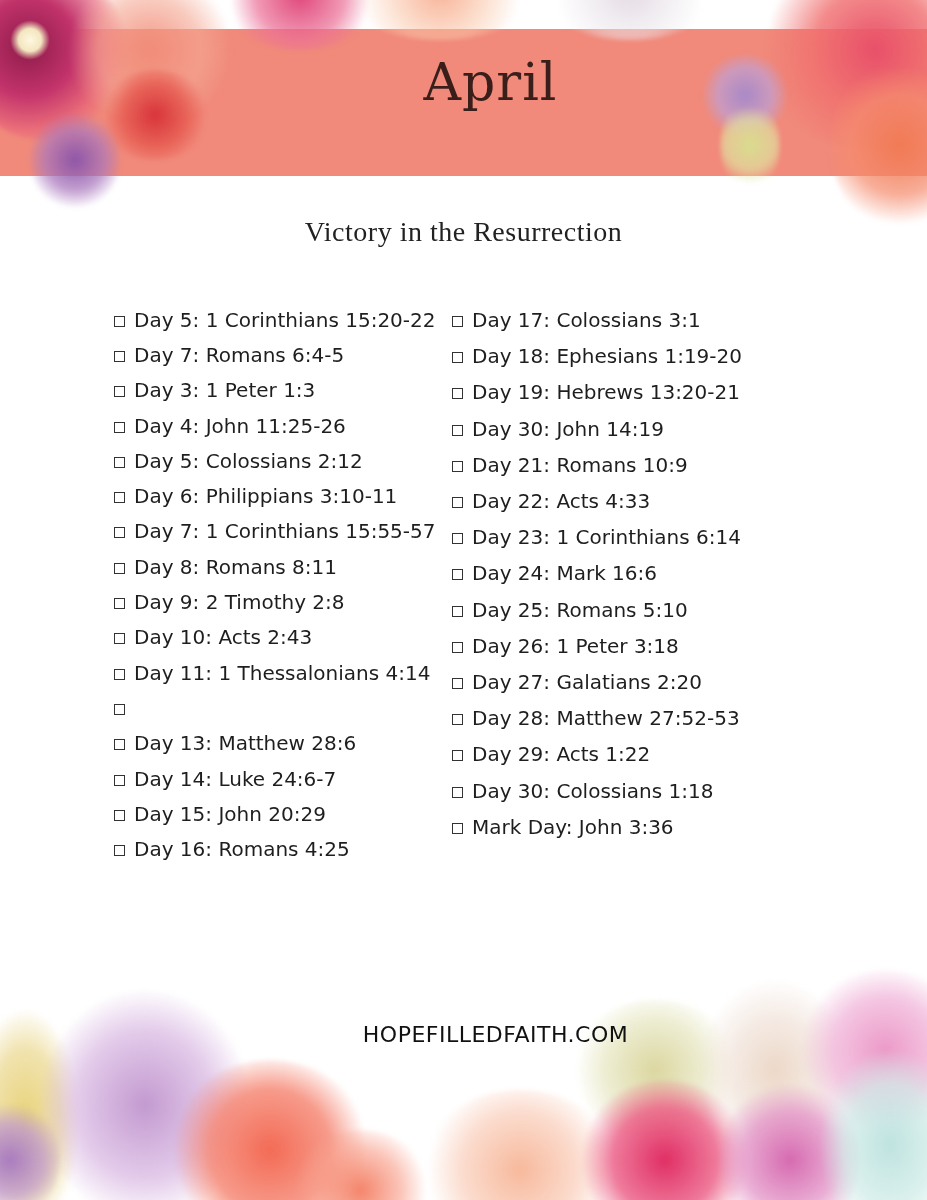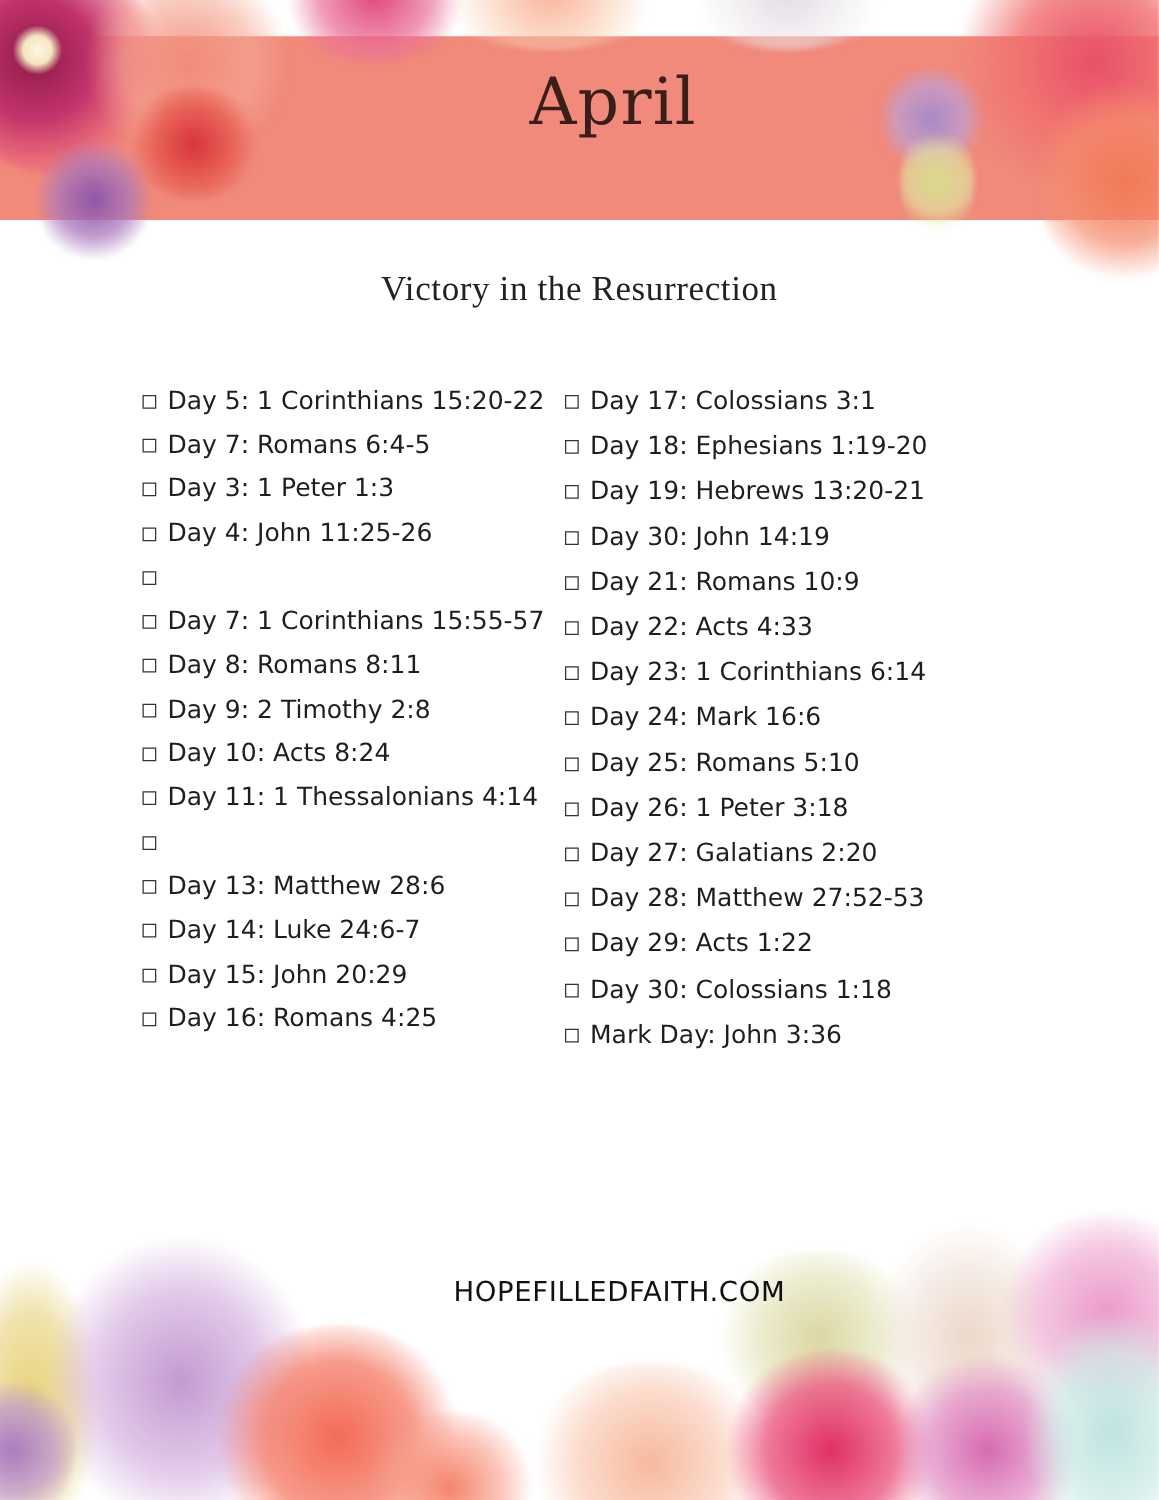--- a/index.html
+++ b/index.html
@@ -80,36 +80,41 @@
     <div class="item">
       <span class="box"></span>
       <span><span>Day 3</span><span>: </span><span>1 Peter 1:3</span></span>
     </div>
     <div class="item">
       <span class="box"></span>
       <span><span>Day 4</span><span>: </span><span>John 11:25-26</span></span>
     </div>
     <div class="item">
       <span class="box"></span>
+      <span><span>Day 5</span><span>: </span><span>Colossians 2:12</span></span>
+    </div>
+    <div class="item">
+      <span class="box"></span>
+      <span><span>Day 6</span><span>: </span><span>Philippians 3:10-11</span></span>
     </div>
     <div class="item">
       <span class="box"></span>
       <span><span>Day 7</span><span>: </span><span>1 Corinthians 15:55-57</span></span>
     </div>
     <div class="item">
       <span class="box"></span>
       <span><span>Day 8</span><span>: </span><span>Romans 8:11</span></span>
     </div>
     <div class="item">
       <span class="box"></span>
       <span><span>Day 9</span><span>: </span><span>2 Timothy 2:8</span></span>
     </div>
     <div class="item">
       <span class="box"></span>
-      <span><span>Day 10</span><span>: </span><span>Acts 8:24</span></span>
+      <span><span>Day 10</span><span>: </span><span>Acts 2:43</span></span>
     </div>
     <div class="item">
       <span class="box"></span>
       <span><span>Day 11</span><span>: </span><span>1 Thessalonians 4:14</span></span>
     </div>
     <div class="item">
       <span class="box"></span>
     </div>
     <div class="item">
       <span class="box"></span>

